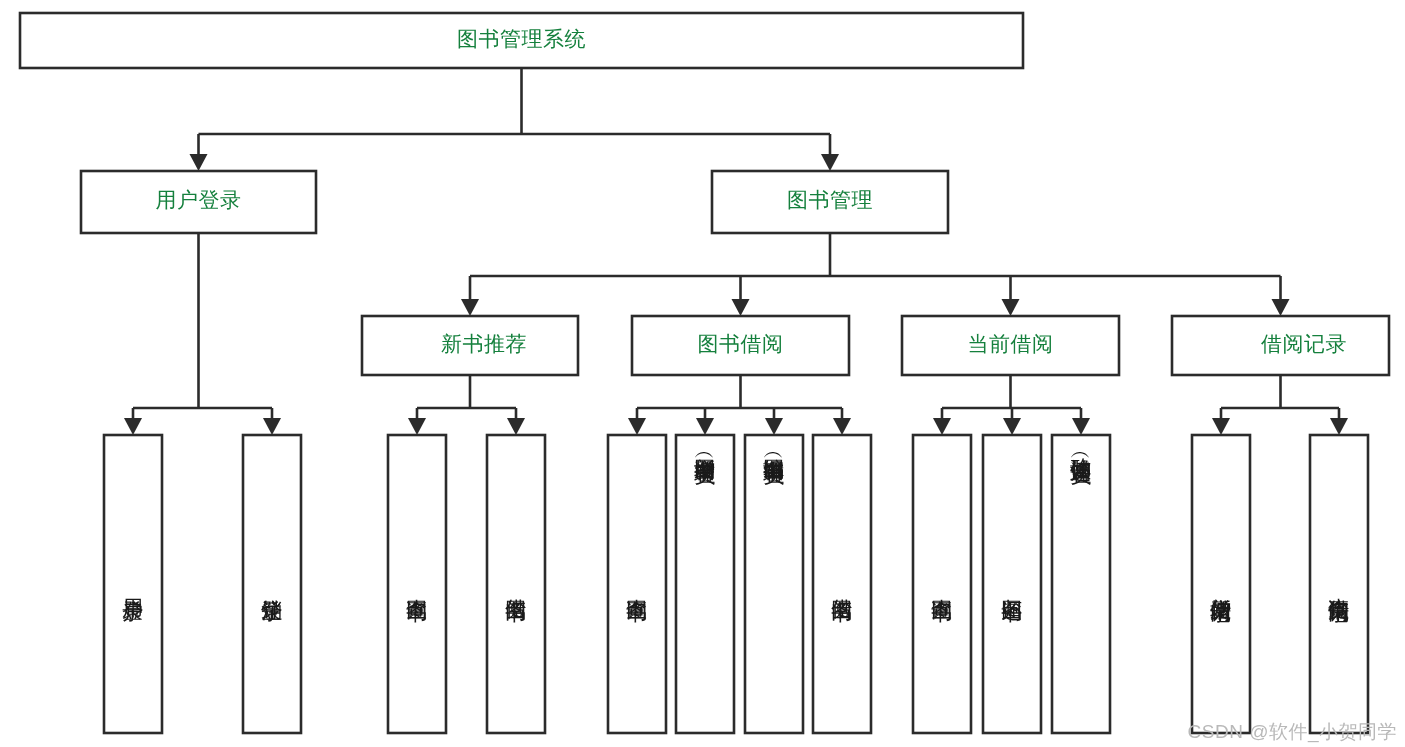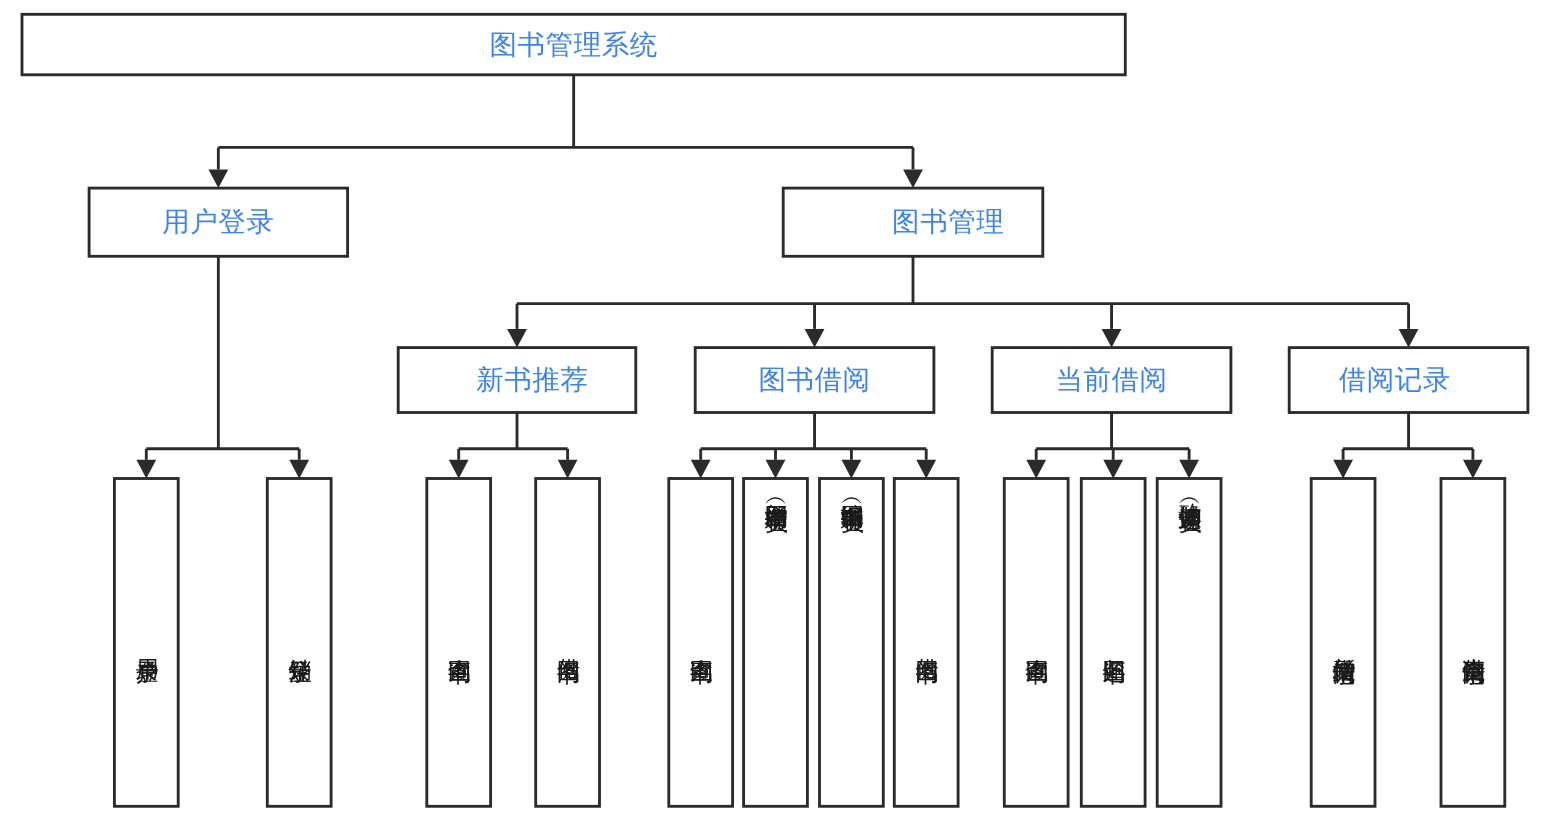--- a/index.html
+++ b/index.html
@@ -39,26 +39,27 @@
   }
   .arrow-head {
     fill: #2b2b2b;
     stroke: none;
   }
   .node-label-h {
     position: absolute;
     display: flex;
     align-items: center;
     justify-content: center;
-    color: #3b82f6;
-    font-size: 25px;
+    color: #15803d;
+    font-size: 21px;
     line-height: 1.2;
     letter-spacing: 0.5px;
     white-space: nowrap;
     pointer-events: none;
+    font-family: Liberation Mono, monospace;
   }
   .node-label-v {
     position: absolute;
     display: flex;
     align-items: center;
     justify-content: center;
     color: #1a1a1a;
     font-size: 21px;
     line-height: 1.22;
     letter-spacing: 1px;
@@ -159,34 +160,35 @@
       <line x1="1221" y1="408" x2="1339" y2="408" class="connector"></line>
       <line x1="1221" y1="408" x2="1221" y2="418" class="connector"></line>
       <polygon points="1212,418 1230,418 1221,435" class="arrow-head"></polygon>
       <line x1="1339" y1="408" x2="1339" y2="418" class="connector"></line>
       <polygon points="1330,418 1348,418 1339,435" class="arrow-head"></polygon>
     </svg>
 
   <div id="label-layer">
       <div class="node-label-h" style="left: 20px; top: 13px; width: 1003px; height: 55px;">图书管理系统</div>
       <div class="node-label-h" style="left: 81px; top: 171px; width: 235px; height: 62px;">用户登录</div>
-      <div class="node-label-h" style="left: 712px; top: 171px; width: 236px; height: 62px; padding-left: 32px;">图书管理</div>
+      <div class="node-label-h" style="left: 712px; top: 171px; width: 236px; height: 62px;">图书管理</div>
       <div class="node-label-h" style="left: 376px; top: 316px; width: 216px; height: 59px;">新书推荐</div>
       <div class="node-label-h" style="left: 632px; top: 316px; width: 217px; height: 59px;">图书借阅</div>
       <div class="node-label-h" style="left: 902px; top: 316px; width: 217px; height: 59px; text-align: center;">当前借阅</div>
-      <div class="node-label-h" style="left: 1172px; top: 316px; width: 192px; height: 59px;">借阅记录</div>
+      <div class="node-label-h" style="left: 1208px; top: 316px; width: 192px; height: 59px;">借阅记录</div>
       <div class="node-label-v" style="left: 104px; top: 435px; width: 58px; height: 298px;">用户登录</div>
       <div class="node-label-v" style="left: 243px; top: 435px; width: 58px; height: 298px;">注销登录</div>
       <div class="node-label-v" style="left: 388px; top: 435px; width: 58px; height: 298px;">查询图书</div>
       <div class="node-label-v" style="left: 487px; top: 435px; width: 58px; height: 298px;">借阅图书</div>
       <div class="node-label-v" style="left: 608px; top: 435px; width: 58px; height: 298px;">查询图书</div>
       <div class="node-label-v top-aligned" style="left: 676px; top: 435px; width: 58px; height: 298px;">新增图书（管理员）</div>
       <div class="node-label-v top-aligned" style="left: 745px; top: 435px; width: 58px; height: 298px;">编辑图书（管理员）</div>
       <div class="node-label-v" style="left: 813px; top: 435px; width: 58px; height: 298px;">借阅图书</div>
       <div class="node-label-v" style="left: 913px; top: 435px; width: 58px; height: 298px;">查询图书</div>
       <div class="node-label-v" style="left: 983px; top: 435px; width: 58px; height: 298px;">归还图书</div>
       <div class="node-label-v top-aligned" style="left: 1052px; top: 435px; width: 58px; height: 298px;">确认归还（管理员）</div>
       <div class="node-label-v" style="left: 1192px; top: 435px; width: 58px; height: 298px;">新增借阅记录</div>
       <div class="node-label-v" style="left: 1310px; top: 435px; width: 58px; height: 298px;">查询借阅记录</div>
     </div>
 
+  <div class="watermark">CSDN @软件_小贺同学</div>
 
 </div>
 
 </body></html>

